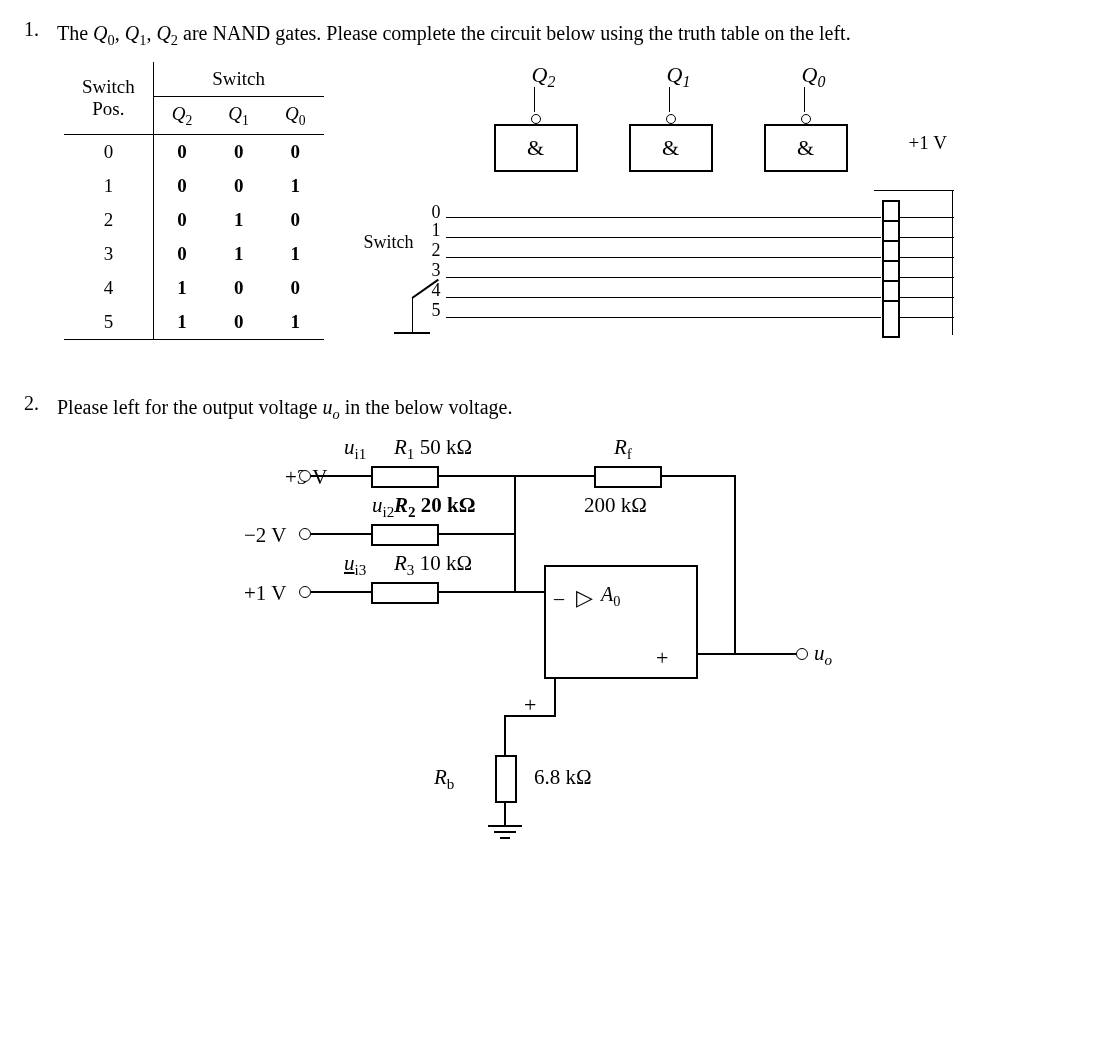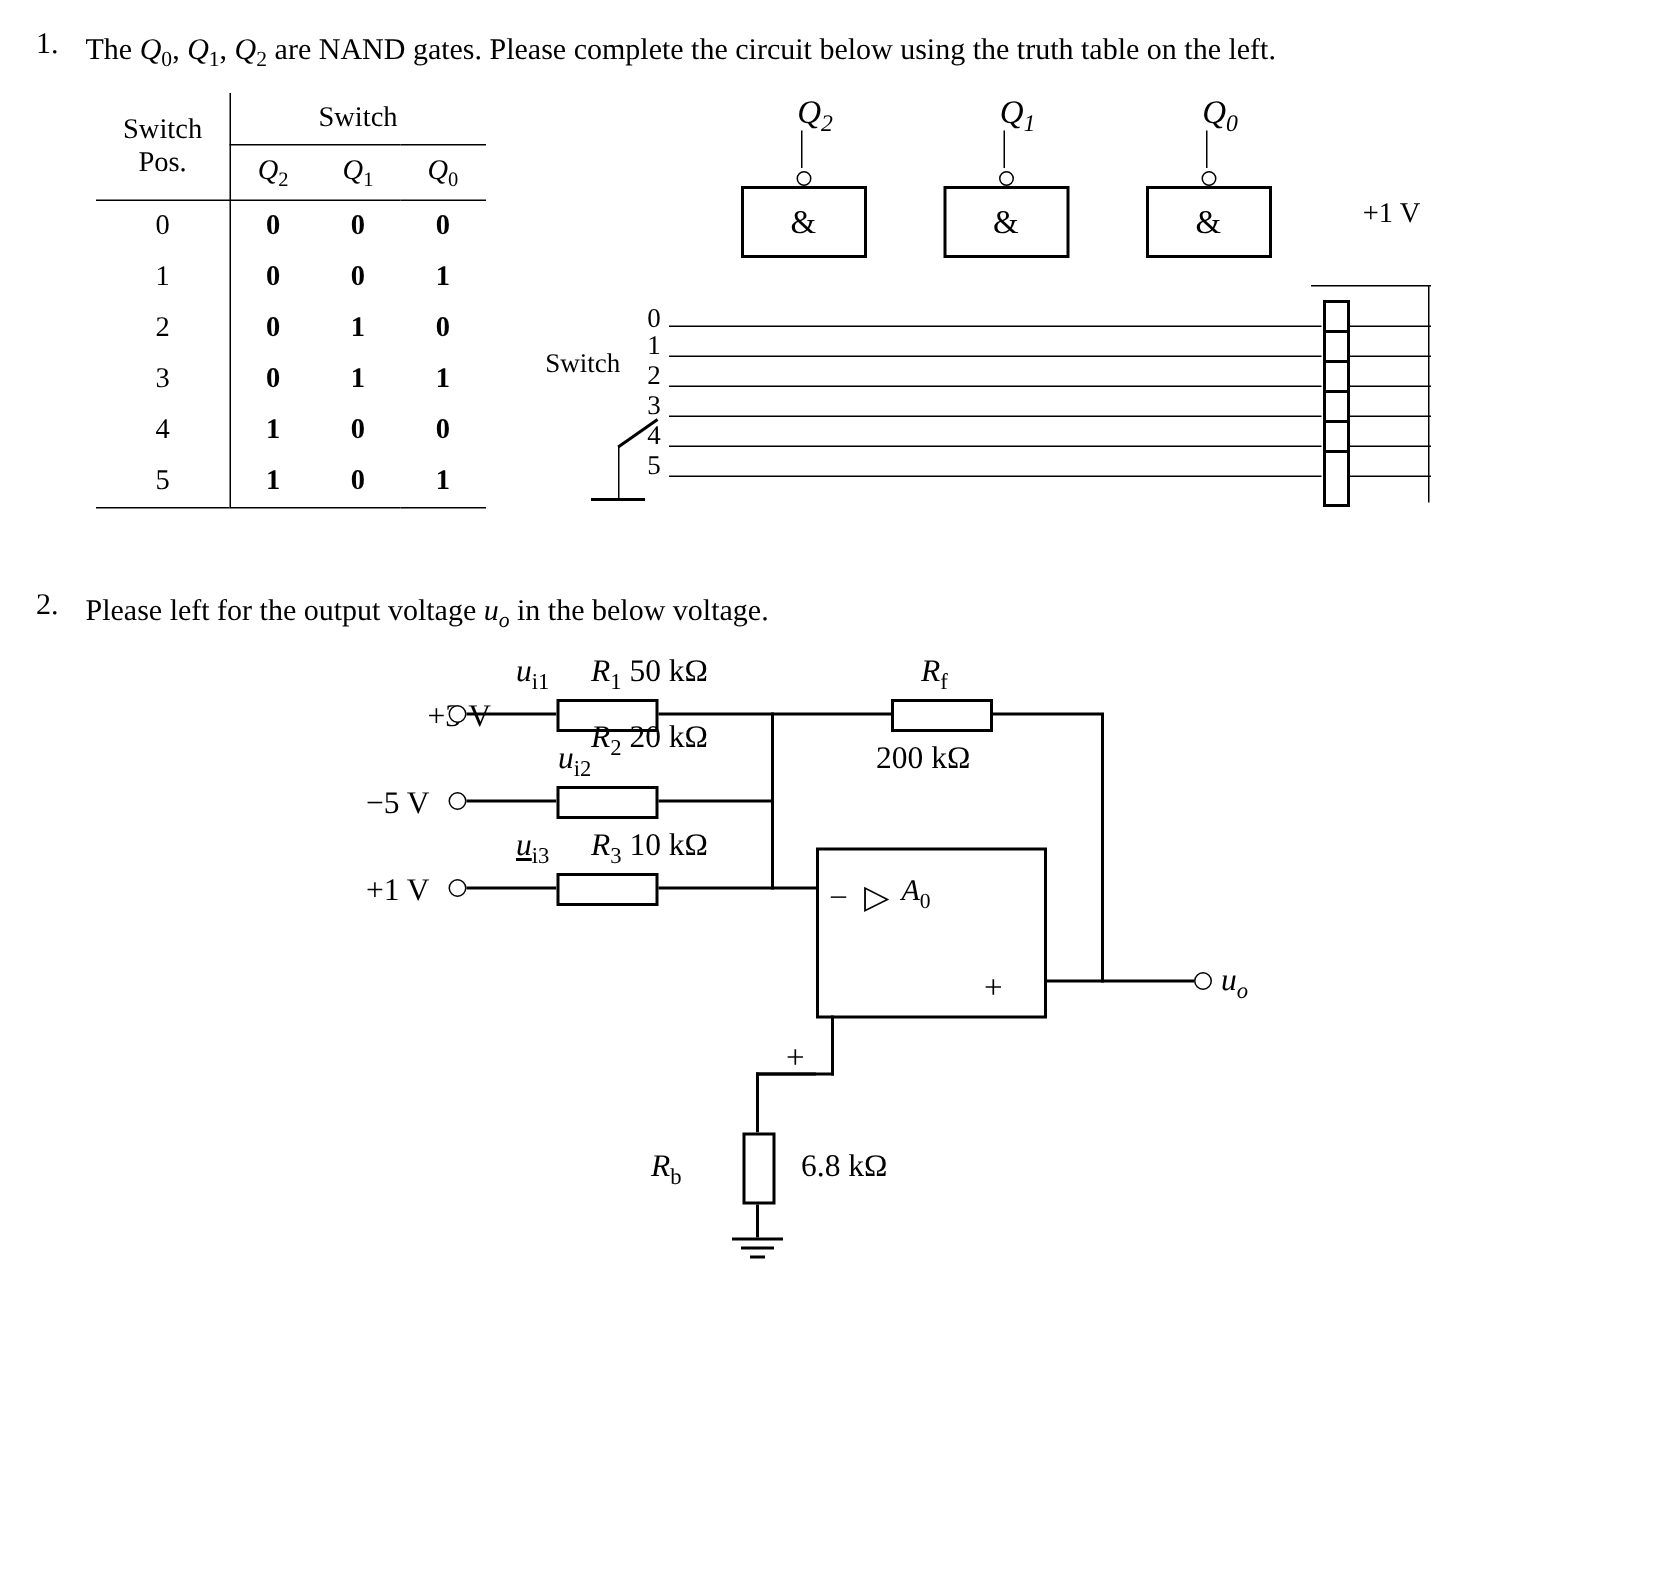--- a/index.html
+++ b/index.html
@@ -269,22 +269,22 @@
 
     <div class="text-abs" style="left:100px;top:0;text-align:right;"><span class="math-i">u</span><span class="sub">i1</span></div>
     <div class="text-abs" style="left:150px;top:0;"><span class="math-i">R</span><span class="sub">1</span><span> 50 kΩ</span></div>
     <div class="text-abs" style="left:0;top:30px;margin-left:41px;">+3 V</div>
     <div class="node-o" style="left:55px;top:35px;"></div>
     <div class="hline-abs" style="left:67px;top:40px;width:60px;"></div>
     <div class="res-h" style="left:127px;top:31px;"></div>
     <div class="hline-abs" style="left:195px;top:40px;width:75px;"></div>
 
     <div class="text-abs" style="left:100px;top:58px;margin-left:28px;"><span class="math-i">u</span><span class="sub">i2</span></div>
-    <div class="text-abs" style="left:150px;top:44px;"><span class="math-i">R</span><span class="sub">2</span><span> 20 kΩ</span></div>
-    <div class="text-abs" style="left:0;top:88px;">−5 V</div>
+    <div class="text-abs" style="left:150px;top:58px;font-weight:bold;"><span class="math-i">R</span><span class="sub">2</span><span> 20 kΩ</span></div>
+    <div class="text-abs" style="left:0;top:88px;">−2 V</div>
     <div class="node-o" style="left:55px;top:93px;"></div>
     <div class="hline-abs" style="left:67px;top:98px;width:60px;"></div>
     <div class="res-h" style="left:127px;top:89px;"></div>
     <div class="hline-abs" style="left:195px;top:98px;width:75px;"></div>
 
     <div class="text-abs" style="left:100px;top:116px;text-decoration:underline;"><span class="math-i">u</span><span class="sub">i3</span></div>
     <div class="text-abs" style="left:150px;top:116px;"><span class="math-i">R</span><span class="sub">3</span><span> 10 kΩ</span></div>
     <div class="text-abs" style="left:0;top:146px;">+1 V</div>
     <div class="node-o" style="left:55px;top:151px;"></div>
     <div class="hline-abs" style="left:67px;top:156px;width:60px;"></div>

